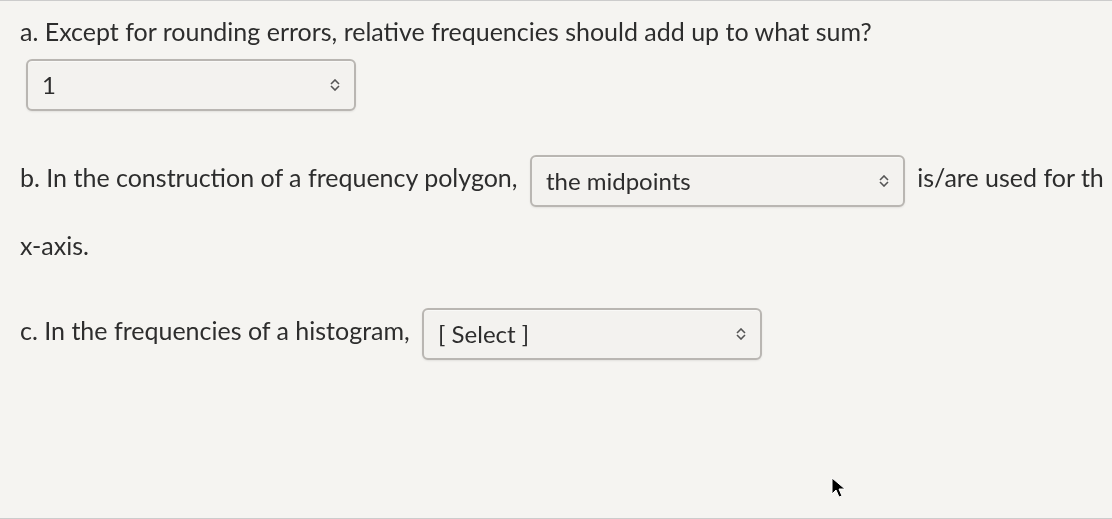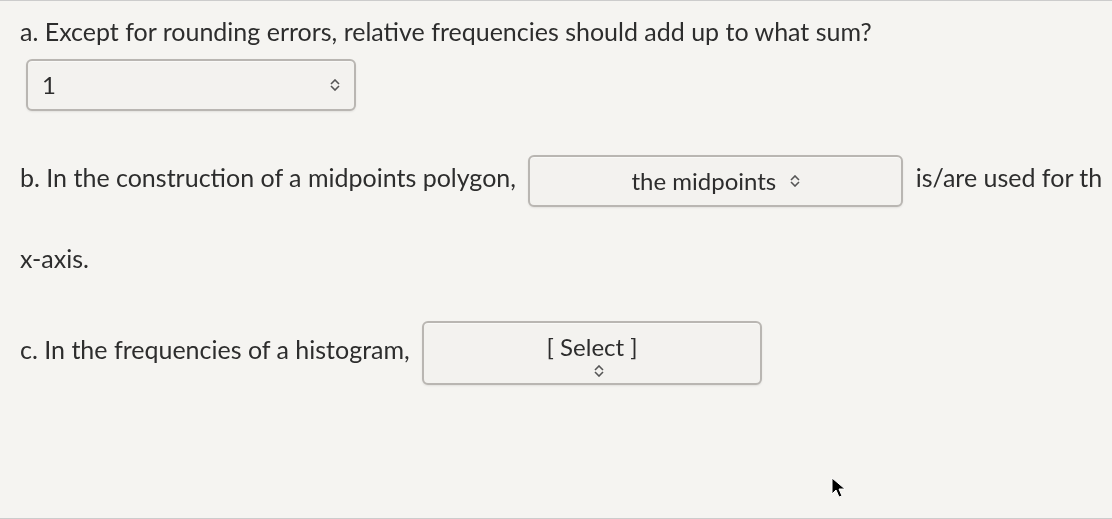--- a/index.html
+++ b/index.html
@@ -48,22 +48,22 @@
       margin-left: 14px;
       line-height: 0.5;
       color: #555;
     }
     .select-arrows svg {
       width: 10px;
       height: 6px;
       display: block;
     }
     .select-a { width: 330px; margin-top: 8px; display: flex; }
-    .select-b { width: 375px; justify-content: center; }
-    .select-c { width: 340px; flex-direction: column; }
+    .select-b { width: 375px; }
+    .select-c { width: 340px; }
     .block-c { margin-bottom: 0; }
     .cursor {
       position: absolute;
       left: 830px;
       top: 470px;
       pointer-events: none;
     }
     .cursor svg { width: 18px; height: 22px; }
   </style>
 </head>
@@ -81,35 +81,35 @@
             <path d="M1 5 L5 1 L9 5" stroke="#555" stroke-width="1.6" fill="none"></path>
           </svg>
         <svg viewBox="0 0 10 6">
             <path d="M1 1 L5 5 L9 1" stroke="#555" stroke-width="1.6" fill="none"></path>
           </svg>
       </span>
     </div>
   </div>
 
   <div class="question">
-    <span class="question-text">b. In the construction of a midpoints polygon,</span>
+    <span class="question-text">b. In the construction of a frequency polygon,</span>
     <span class="select-wrap select-b">
       <span>the midpoints</span>
       <span class="select-arrows">
         <svg viewBox="0 0 10 6">
             <path d="M1 5 L5 1 L9 5" stroke="#555" stroke-width="1.6" fill="none"></path>
           </svg>
         <svg viewBox="0 0 10 6">
             <path d="M1 1 L5 5 L9 1" stroke="#555" stroke-width="1.6" fill="none"></path>
           </svg>
       </span>
     </span>
     <span class="question-text">is/are used for th</span>
     <br>
-    <span class="question-text" style="display:inline-block; margin-top:31px;">x-axis.</span>
+    <span class="question-text" style="display:inline-block; margin-top:18px;">x-axis.</span>
   </div>
 
   <div class="question block-c">
     <span class="question-text">c. In the frequencies of a histogram,</span>
     <span class="select-wrap select-c">
       <span>[ Select ]</span>
       <span class="select-arrows">
         <svg viewBox="0 0 10 6">
             <path d="M1 5 L5 1 L9 5" stroke="#555" stroke-width="1.6" fill="none"></path>
           </svg>

